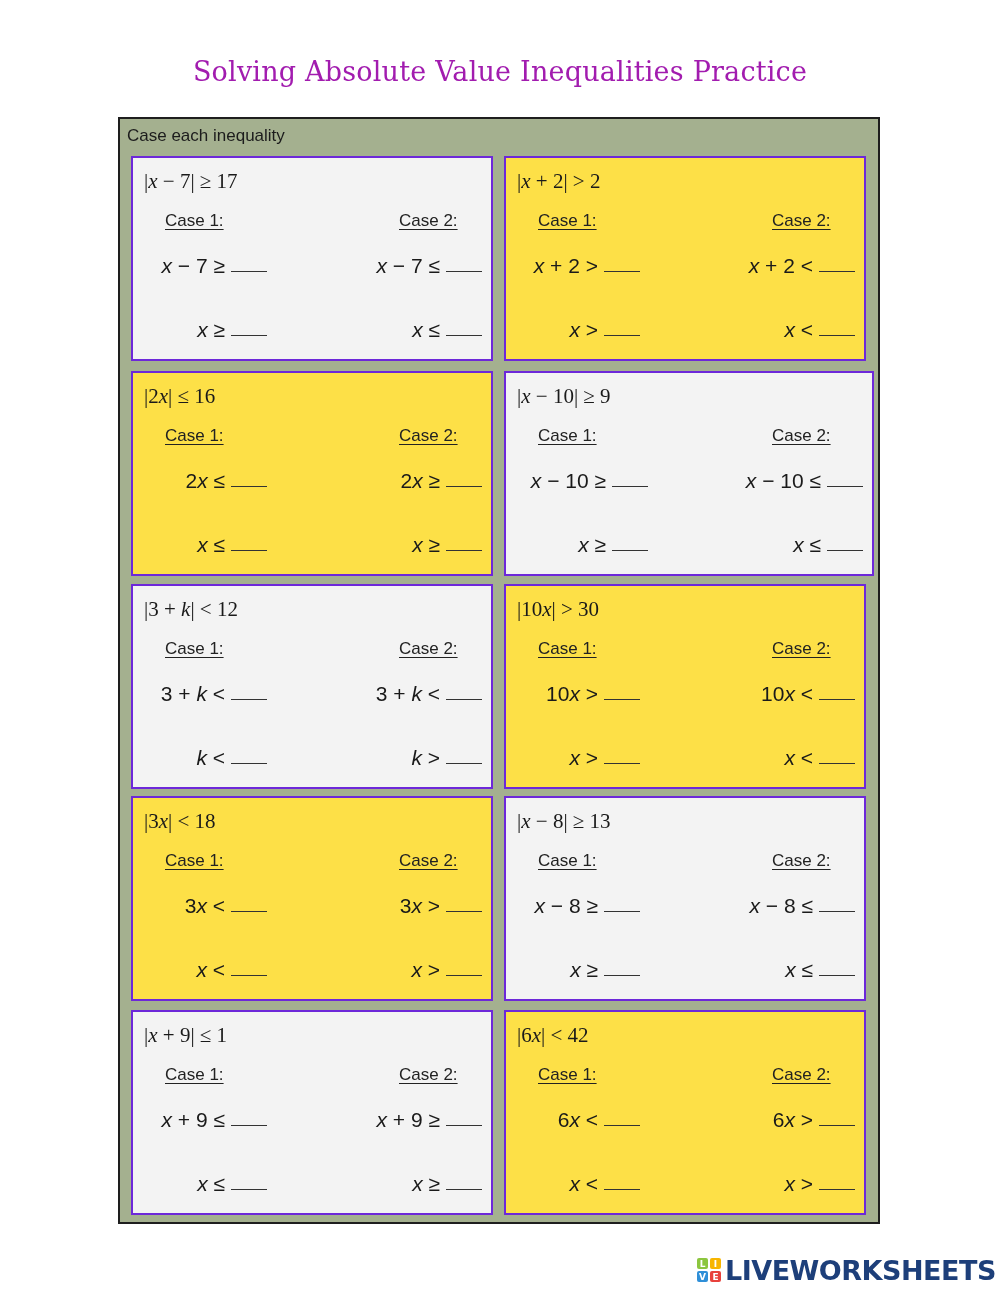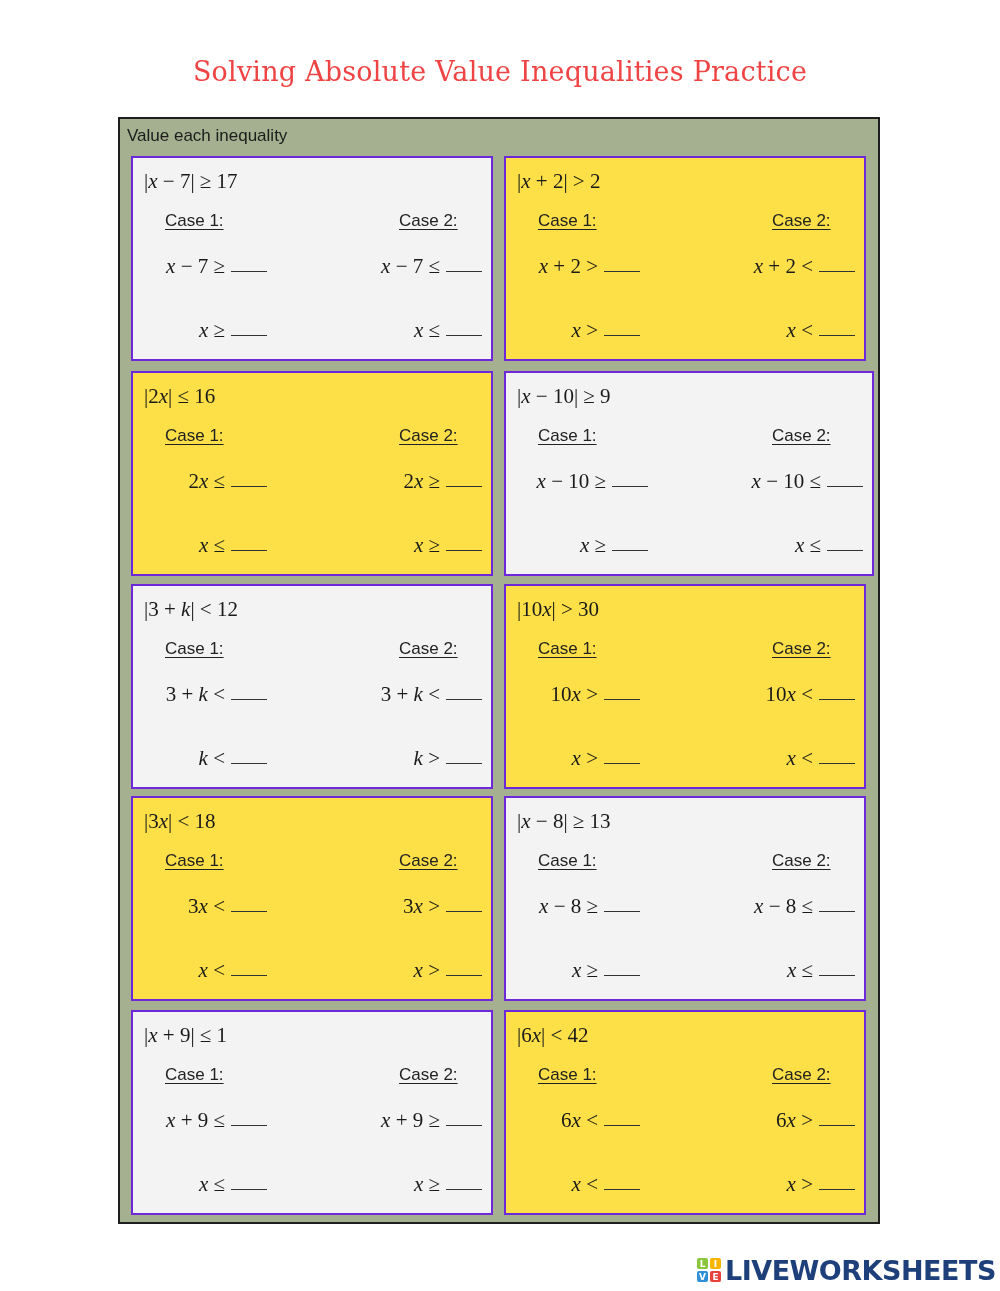--- a/index.html
+++ b/index.html
@@ -2,21 +2,21 @@
 <html><head>
 <meta charset="utf-8">
 <style>
   html, body { margin:0; padding:0; }
   body {
     width:1000px; height:1291px; background:#ffffff; position:relative; overflow:hidden;
     font-family:"Liberation Sans", sans-serif; color:#1a1a1a;
   }
   .title {
     position:absolute; left:0; top:56px; width:1000px; text-align:center;
-    font-family:"DejaVu Serif", serif; font-size:27px; letter-spacing:0.2px; color:#ef4444;
+    font-family:"DejaVu Serif", serif; font-size:27px; letter-spacing:0.2px; color:#a21caf;
   }
   .frame {
     position:absolute; left:118px; top:117px; width:758px; height:1103px;
     background:#a4b08f; border:2px solid #1e1e1e; box-sizing:content-box;
   }
   .instructions {
     position:absolute; left:7px; top:7px; font-size:17px; color:#1c1c1c;
   }
   .card {
     position:absolute; width:358px; height:201px; border:2px solid #6d28d9;
@@ -28,21 +28,21 @@
     position:absolute; left:11px; top:11px;
     font-family:"Liberation Serif", serif; font-size:21px; color:#1a1a1a; white-space:pre;
   }
   .case-label {
     position:absolute; top:53px; font-size:17px; text-decoration:underline; color:#222;
     text-underline-offset:3px;
   }
   .case-label.c1 { left:32px; }
   .case-label.c2 { left:266px; }
   .step {
-    position:absolute; font-family:Liberation Serif, serif; font-size:21px; color:#1a1a1a;
+    position:absolute; font-family:Liberation Sans, sans-serif; font-size:21px; color:#1a1a1a;
     white-space:pre; display:flex; align-items:baseline;
   }
   .step .blank {
     display:inline-block; width:36px; border-bottom:1.5px solid #333; margin-left:6px;
     height:1px; transform:translateY(-1px);
   }
   .step.r1 { top:96px; }
   .step.r2 { top:160px; }
   .step.left { right:224px; }
   .step.right { right:9px; }
@@ -62,21 +62,21 @@
     font-family:"DejaVu Sans", sans-serif; font-weight:bold; font-size:27px; color:#1d3f7a;
     letter-spacing:-0.5px;
   }
 </style>
 </head>
 <body>
 
 <div class="title">Solving Absolute Value Inequalities Practice</div>
 
 <div class="frame">
-  <div class="instructions">Value each inequality</div>
+  <div class="instructions">Case each inequality</div>
   <div id="cards">
       <div class="card gray" style="left: 11px; top: 37px;">
         <div class="ineq">|<span class="var">x</span> − 7| ≥ 17</div>
         <div class="case-label c1">Case 1:</div>
         <div class="case-label c2">Case 2:</div>
         <div class="step r1 left"><span><span class="var">x</span> − 7 ≥</span><span class="blank"></span></div>
         <div class="step r1 right"><span><span class="var">x</span> − 7 ≤</span><span class="blank"></span></div>
         <div class="step r2 left"><span><span class="var">x</span> ≥</span><span class="blank"></span></div>
         <div class="step r2 right"><span><span class="var">x</span> ≤</span><span class="blank"></span></div>
       </div>

